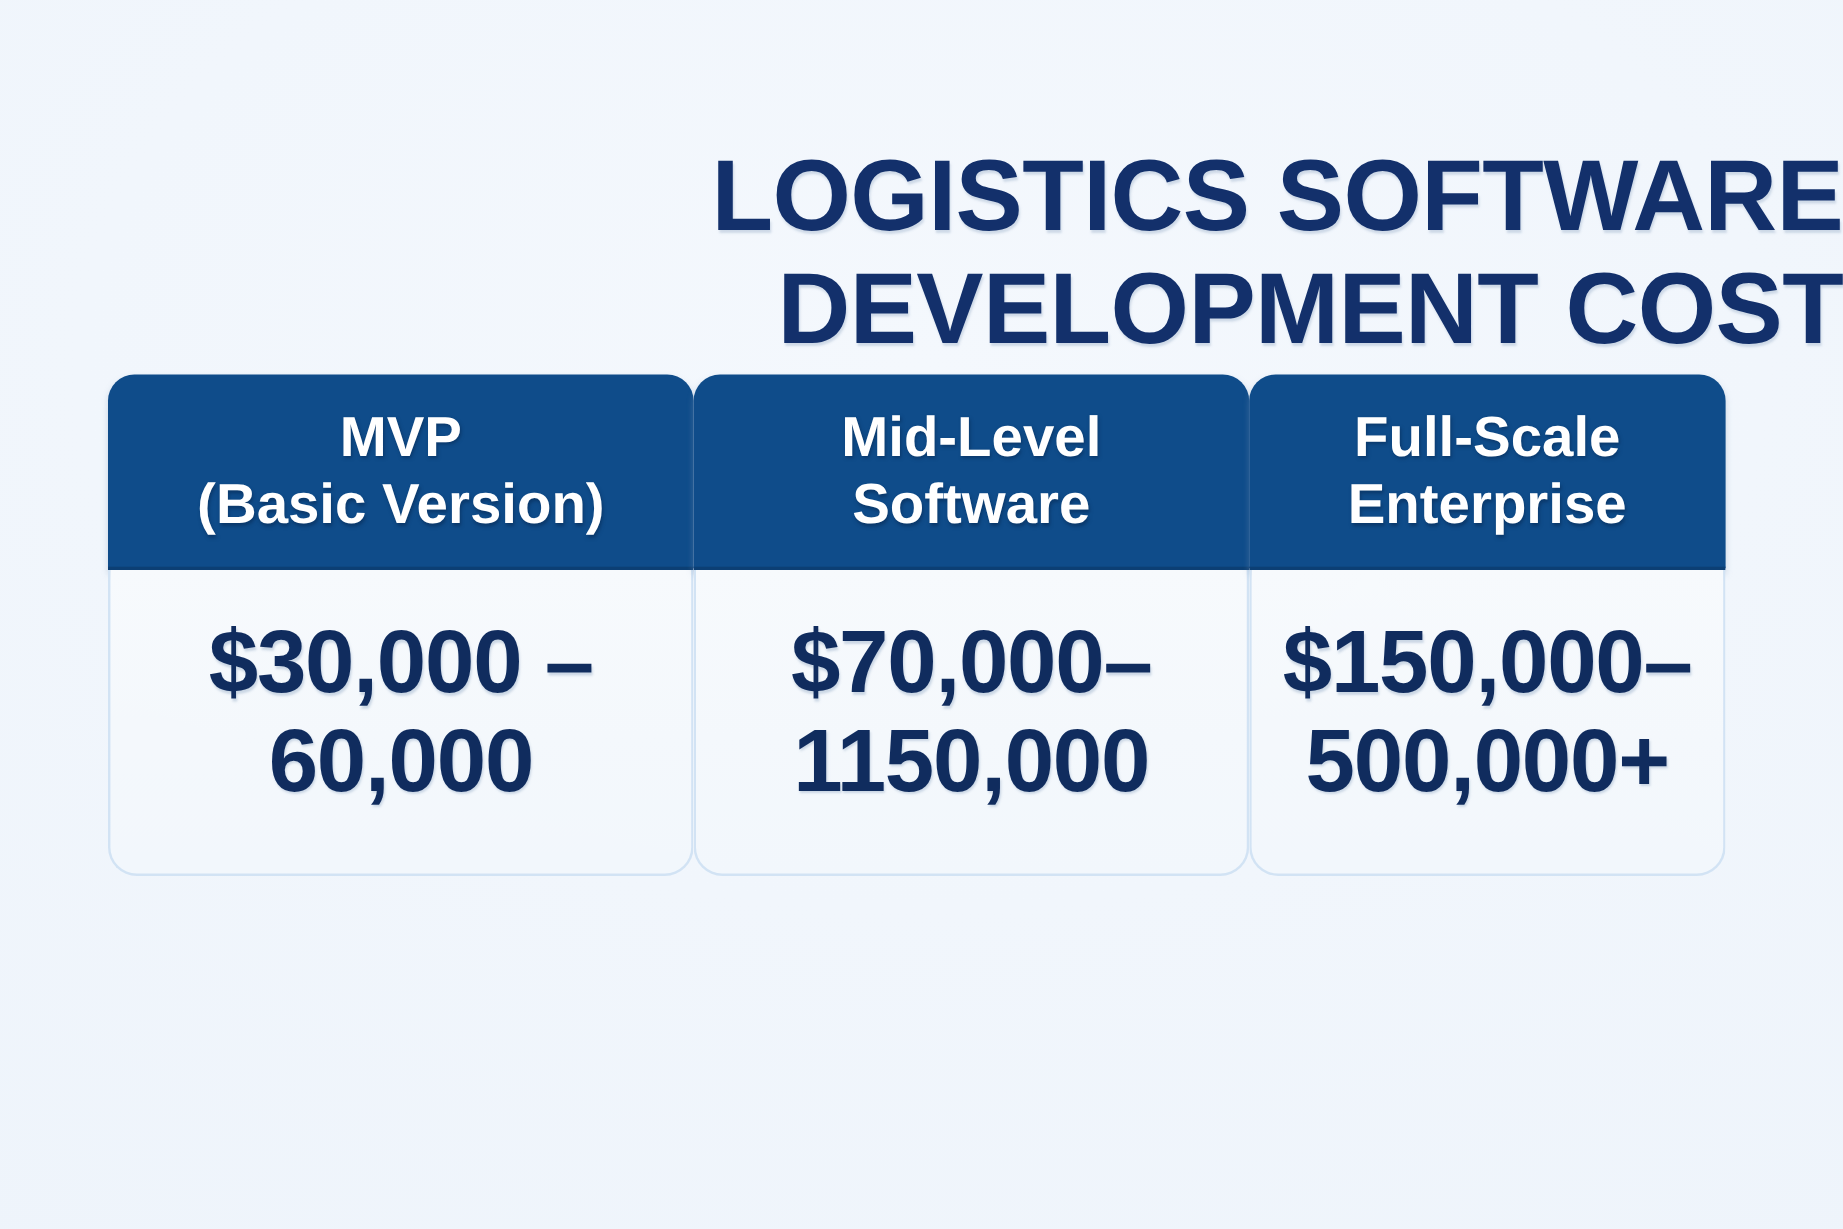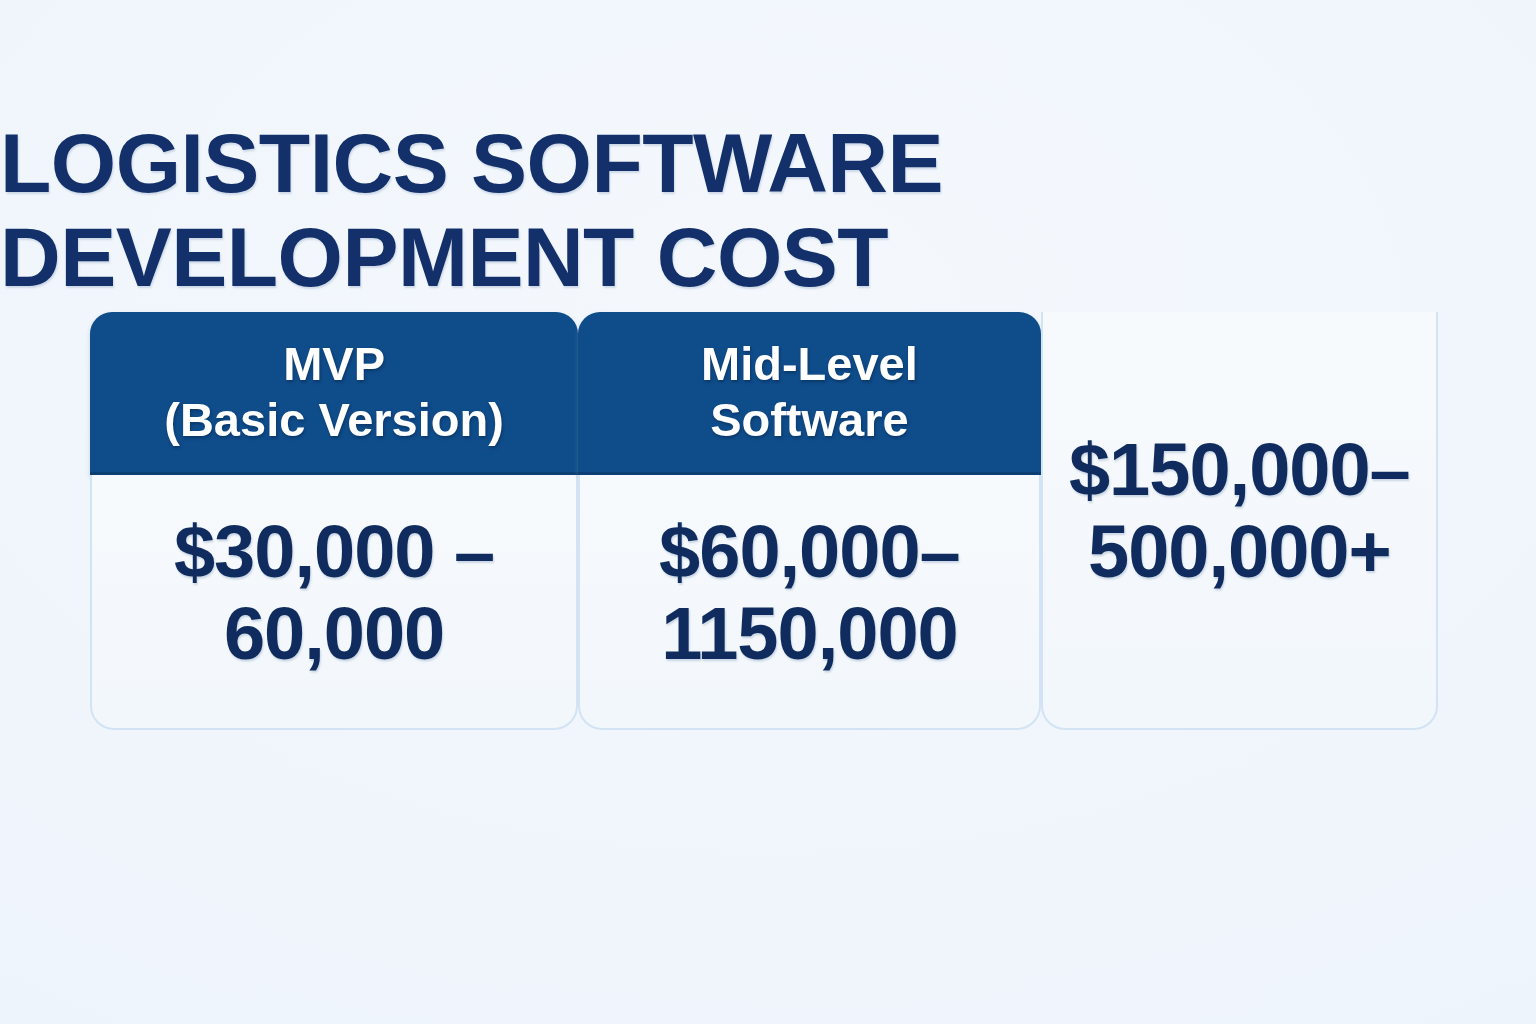--- a/index.html
+++ b/index.html
@@ -22,21 +22,21 @@
     background:
       radial-gradient(ellipse 1400px 900px at 50% 30%, #f4f8fd 0%, #eef4fb 100%);
   }
 
   
   .title {
     position: absolute;
     left: 0;
     top: 60px;
     width: 1536px;
-    text-align: left;
+    text-align: right;
     color: #13306b;
     font-family: "Liberation Sans", sans-serif;
     font-weight: 700;
     font-size: 84px;
     line-height: 94px;
     letter-spacing: -0.5px;
     text-transform: uppercase;
     text-shadow: 1px 2px 2px rgba(160,180,205,0.45);
     white-space: pre-line;
   }
@@ -139,26 +139,30 @@
 –60,000</div>
       </div>
     </div>
 
     <div class="card card--midlevel">
       <div class="card-header">
         <div class="card-header-text">Mid-Level
 Software</div>
       </div>
       <div class="card-body">
-        <div class="card-value">$60,000–
+        <div class="card-value">$70,000–
 1150,000</div>
       </div>
     </div>
 
     <div class="card card--enterprise">
+      <div class="card-header">
+        <div class="card-header-text">Full-Scale
+Enterprise</div>
+      </div>
       <div class="card-body">
         <div class="card-value">$150,000–
 500,000+</div>
       </div>
     </div>
 
   </div>
 </div>
 
 </body></html>

